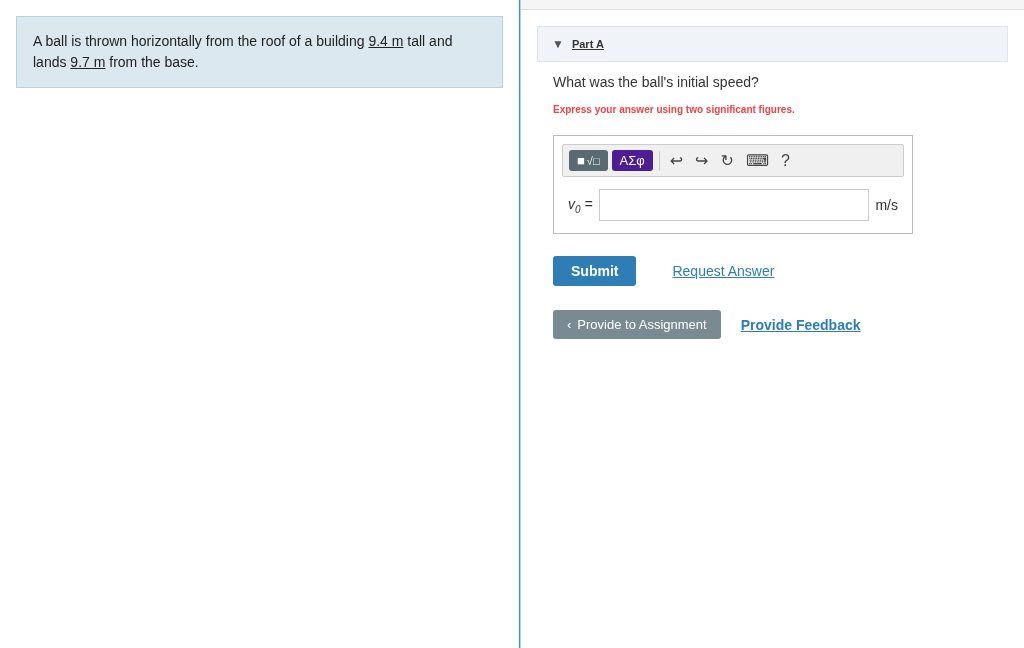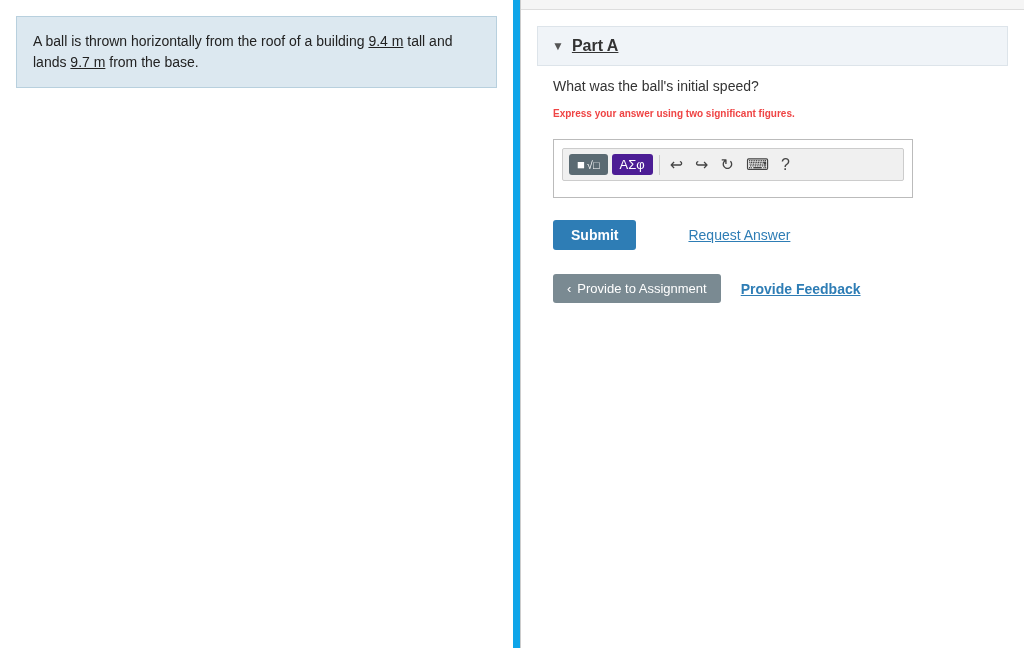--- a/index.html
+++ b/index.html
@@ -12,21 +12,21 @@
       width: 1024px;
       overflow: hidden;
     }
 
     
     .left-panel {
       width: 520px;
       min-width: 520px;
       padding: 16px;
       background: #fff;
-      border-right: 7px solid #0ea5e9;
+      border-right: 1px solid #0ea5e9;
     }
 
     .problem-box {
       background: #dce8f0;
       border: 1px solid #b8d0de;
       padding: 14px 16px;
       font-size: 14px;
       color: #222;
       line-height: 1.5;
     }
@@ -59,21 +59,21 @@
       gap: 8px;
     }
 
     .part-arrow {
       color: #555;
       font-size: 12px;
     }
 
     .part-label {
       font-weight: bold;
-      font-size: 16px;
+      font-size: 11px;
       color: #333;
       text-decoration: underline;
     }
 
     .question-area {
       padding: 12px 32px;
     }
 
     .question-text {
       font-size: 14px;
@@ -171,21 +171,20 @@
     .unit-label {
       font-size: 14px;
       color: #333;
       white-space: nowrap;
     }
 
     
     .submit-row {
       display: flex;
       align-items: center;
-      gap: 16px;
       padding: 10px 32px;
     }
 
     .submit-btn {
       background: #2e7db5;
       color: #fff;
       border: none;
       border-radius: 3px;
       padding: 7px 18px;
       font-size: 14px;
@@ -283,20 +282,27 @@
           <span>↻</span>
         </button>
         <button class="toolbar-icon-btn">
           <span>⌨</span>
         </button>
         <button class="toolbar-icon-btn">
           <span>?</span>
         </button>
       </div>
 
+      <div class="input-row">
+        <span class="input-label">
+          v<sub>0</sub> =
+        </span>
+        <input class="answer-input" type="text" placeholder="" style="">
+        <span class="unit-label">m/s</span>
+      </div>
     </div>
   </div>
 
   <div class="submit-row">
     <button class="submit-btn">Submit</button>
     <button class="request-answer-link">Request Answer</button>
   </div>
 
   <div class="bottom-bar">
     <button class="return-btn">

